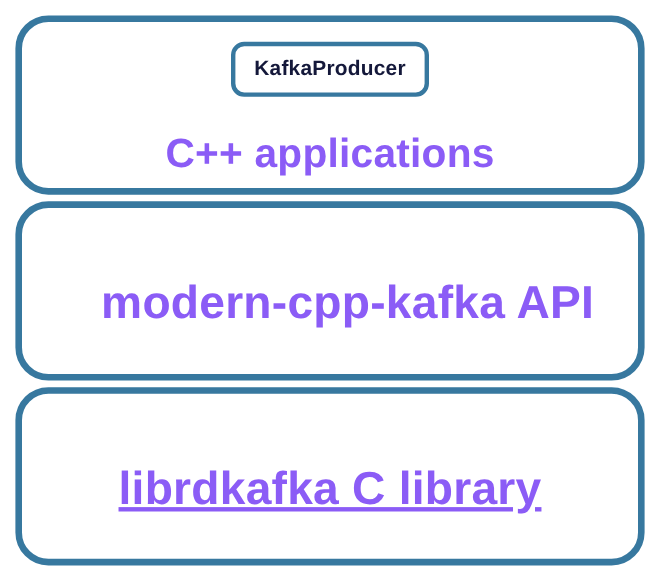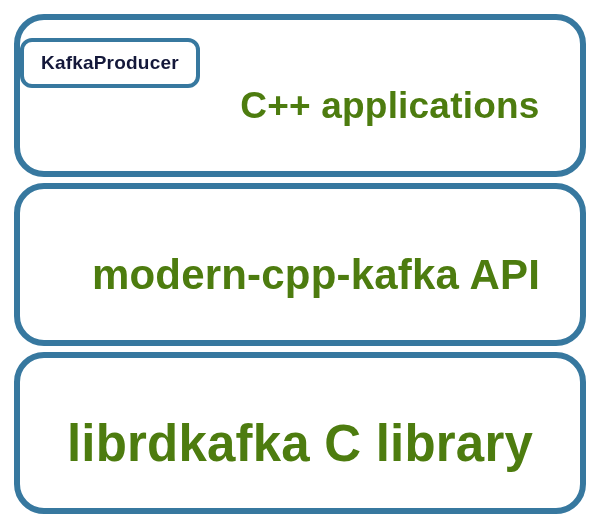--- a/index.html
+++ b/index.html
@@ -17,21 +17,21 @@
   }
   .layer {
     position: absolute;
     left: 14px;
     width: 572px;
     box-sizing: border-box;
     border: 6px solid #37789f;
     border-radius: 30px;
     background: #ffffff;
     display: flex;
-    flex-direction: row;
+    flex-direction: column;
   }
   .layer-applications { top: 14px;  height: 163px; }
   .layer-api          { top: 183px; height: 163px; }
   .layer-library      { top: 352px; height: 162px; }
 
   .chip-row {
     display: flex;
     justify-content: center;
     gap: 14px;
     margin-top: 18px;
@@ -51,28 +51,28 @@
     color: #14183a;
     letter-spacing: 0.2px;
     white-space: nowrap;
   }
   .layer-title {
     flex: 1;
     display: flex;
     align-items: center;
     justify-content: center;
     font-weight: bold;
-    color: #4d7c0f;
+    color: #8b5cf6;
     letter-spacing: 0.2px;
     white-space: nowrap;
     margin-top: 21px;
   }
   .title-apps    { font-size: 37px; }
   .title-api     { font-size: 42px; padding-left: 32px; }
-  .title-library { font-size: 51px; }
+  .title-library { font-size: 42px; text-decoration: underline; }
 </style>
 </head>
 <body>
 
 <div id="diagram">
 
   <div class="layer layer-applications">
     <div class="chip-row">
       <div class="chip">
         <span>KafkaProducer</span>

